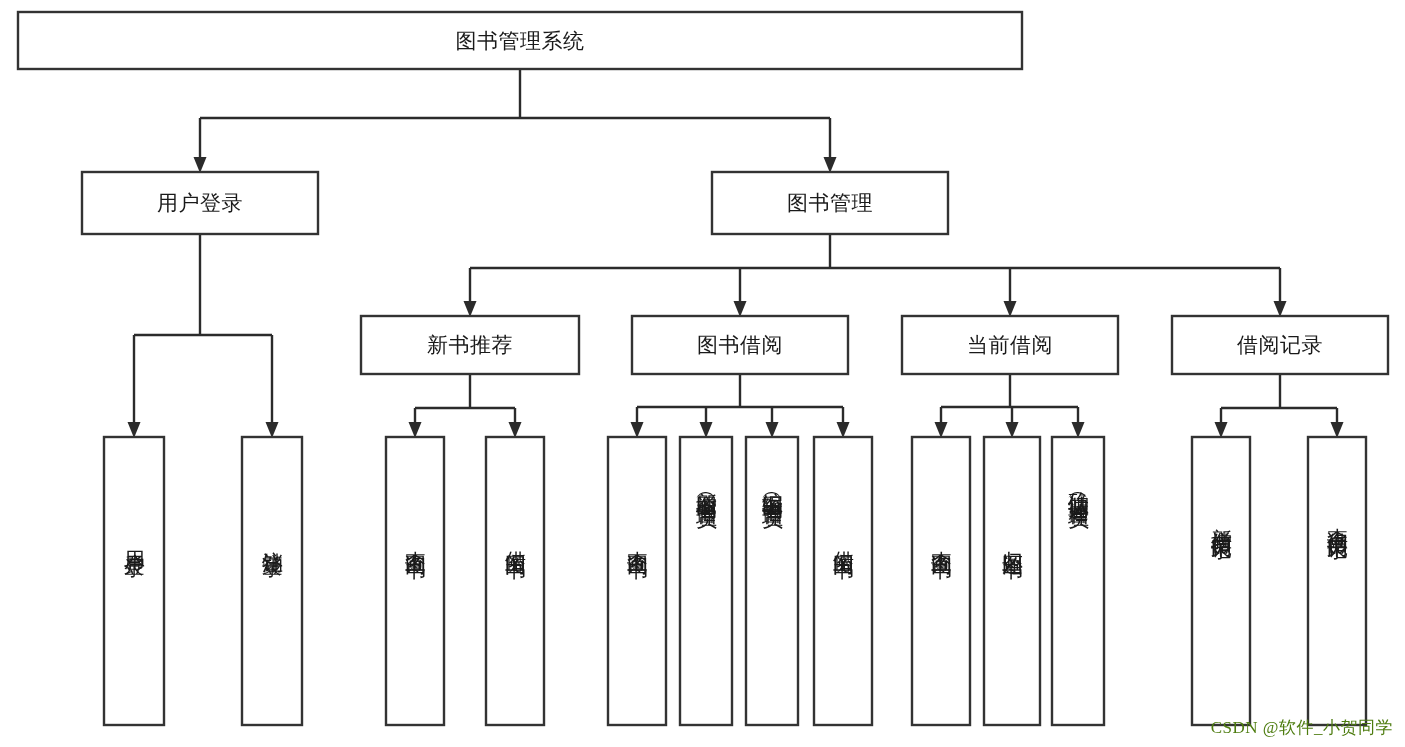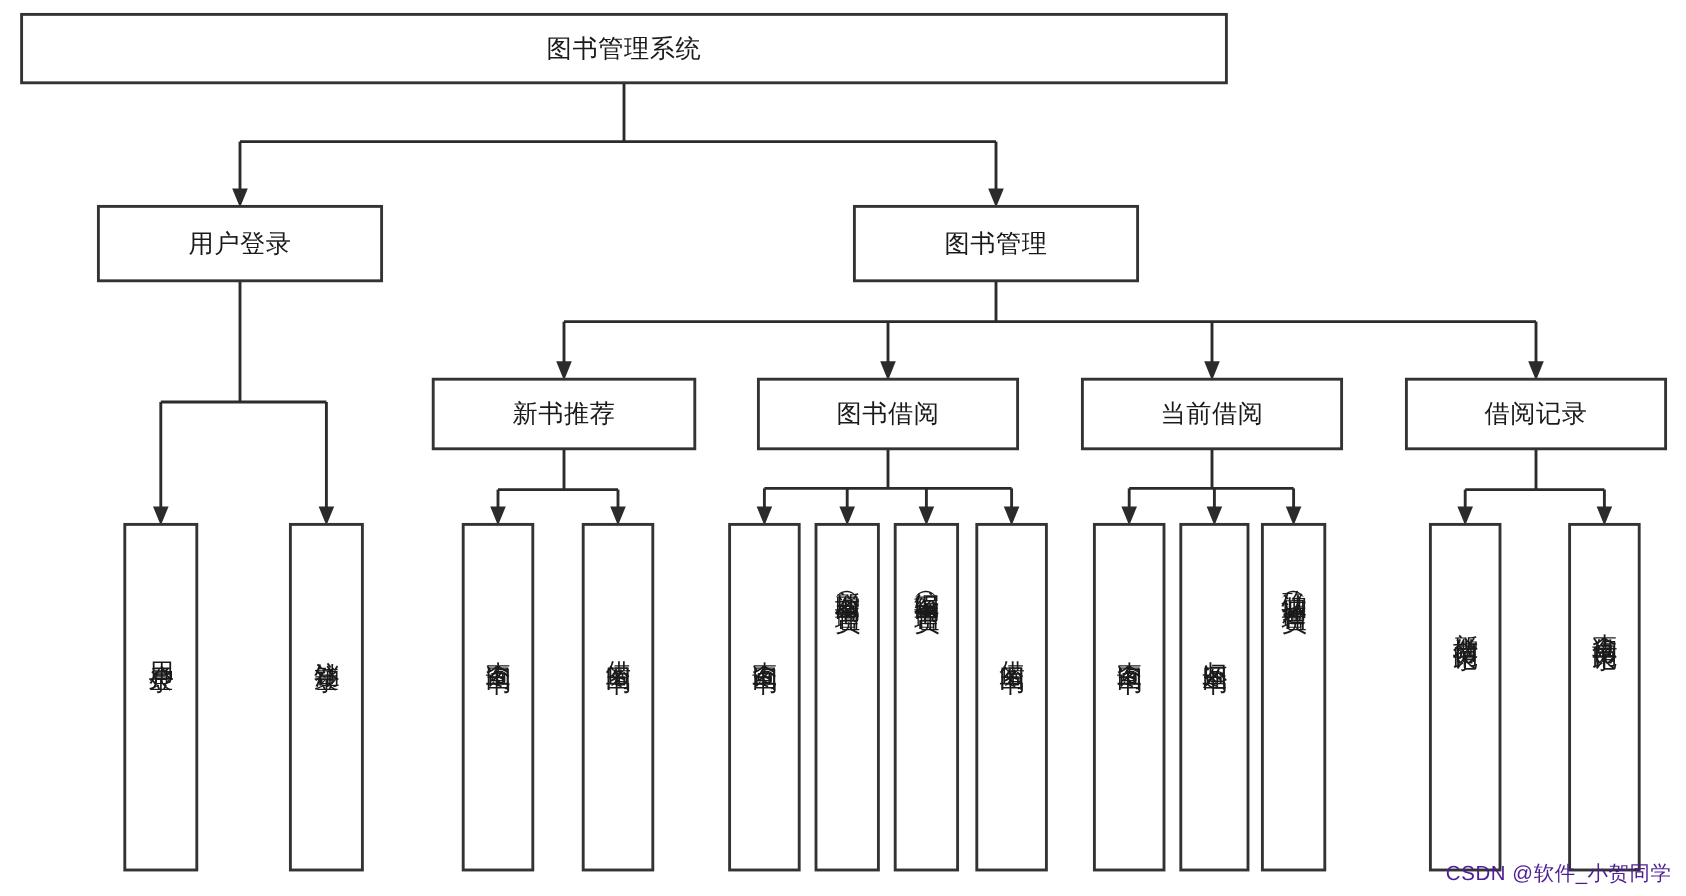--- a/index.html
+++ b/index.html
@@ -66,23 +66,23 @@
     line-height: 1.18;
     color: #1a1a1a;
     letter-spacing: 2.5px;
     white-space: nowrap;
     text-align: left;
   }
   #watermark {
     position: absolute;
     right: 12px;
     bottom: 8px;
-    font-family: Liberation Sans, sans-serif;
+    font-family: Liberation Serif, serif;
     font-size: 17px;
-    color: #4c1d95;
+    color: #4d7c0f;
     letter-spacing: 0.5px;
     white-space: nowrap;
     user-select: none;
   }
 </style>
 </head>
 <body>
 
 <div id="diagram-root">
   <svg id="tree-svg" viewBox="0 0 1405 747" preserveAspectRatio="none">

